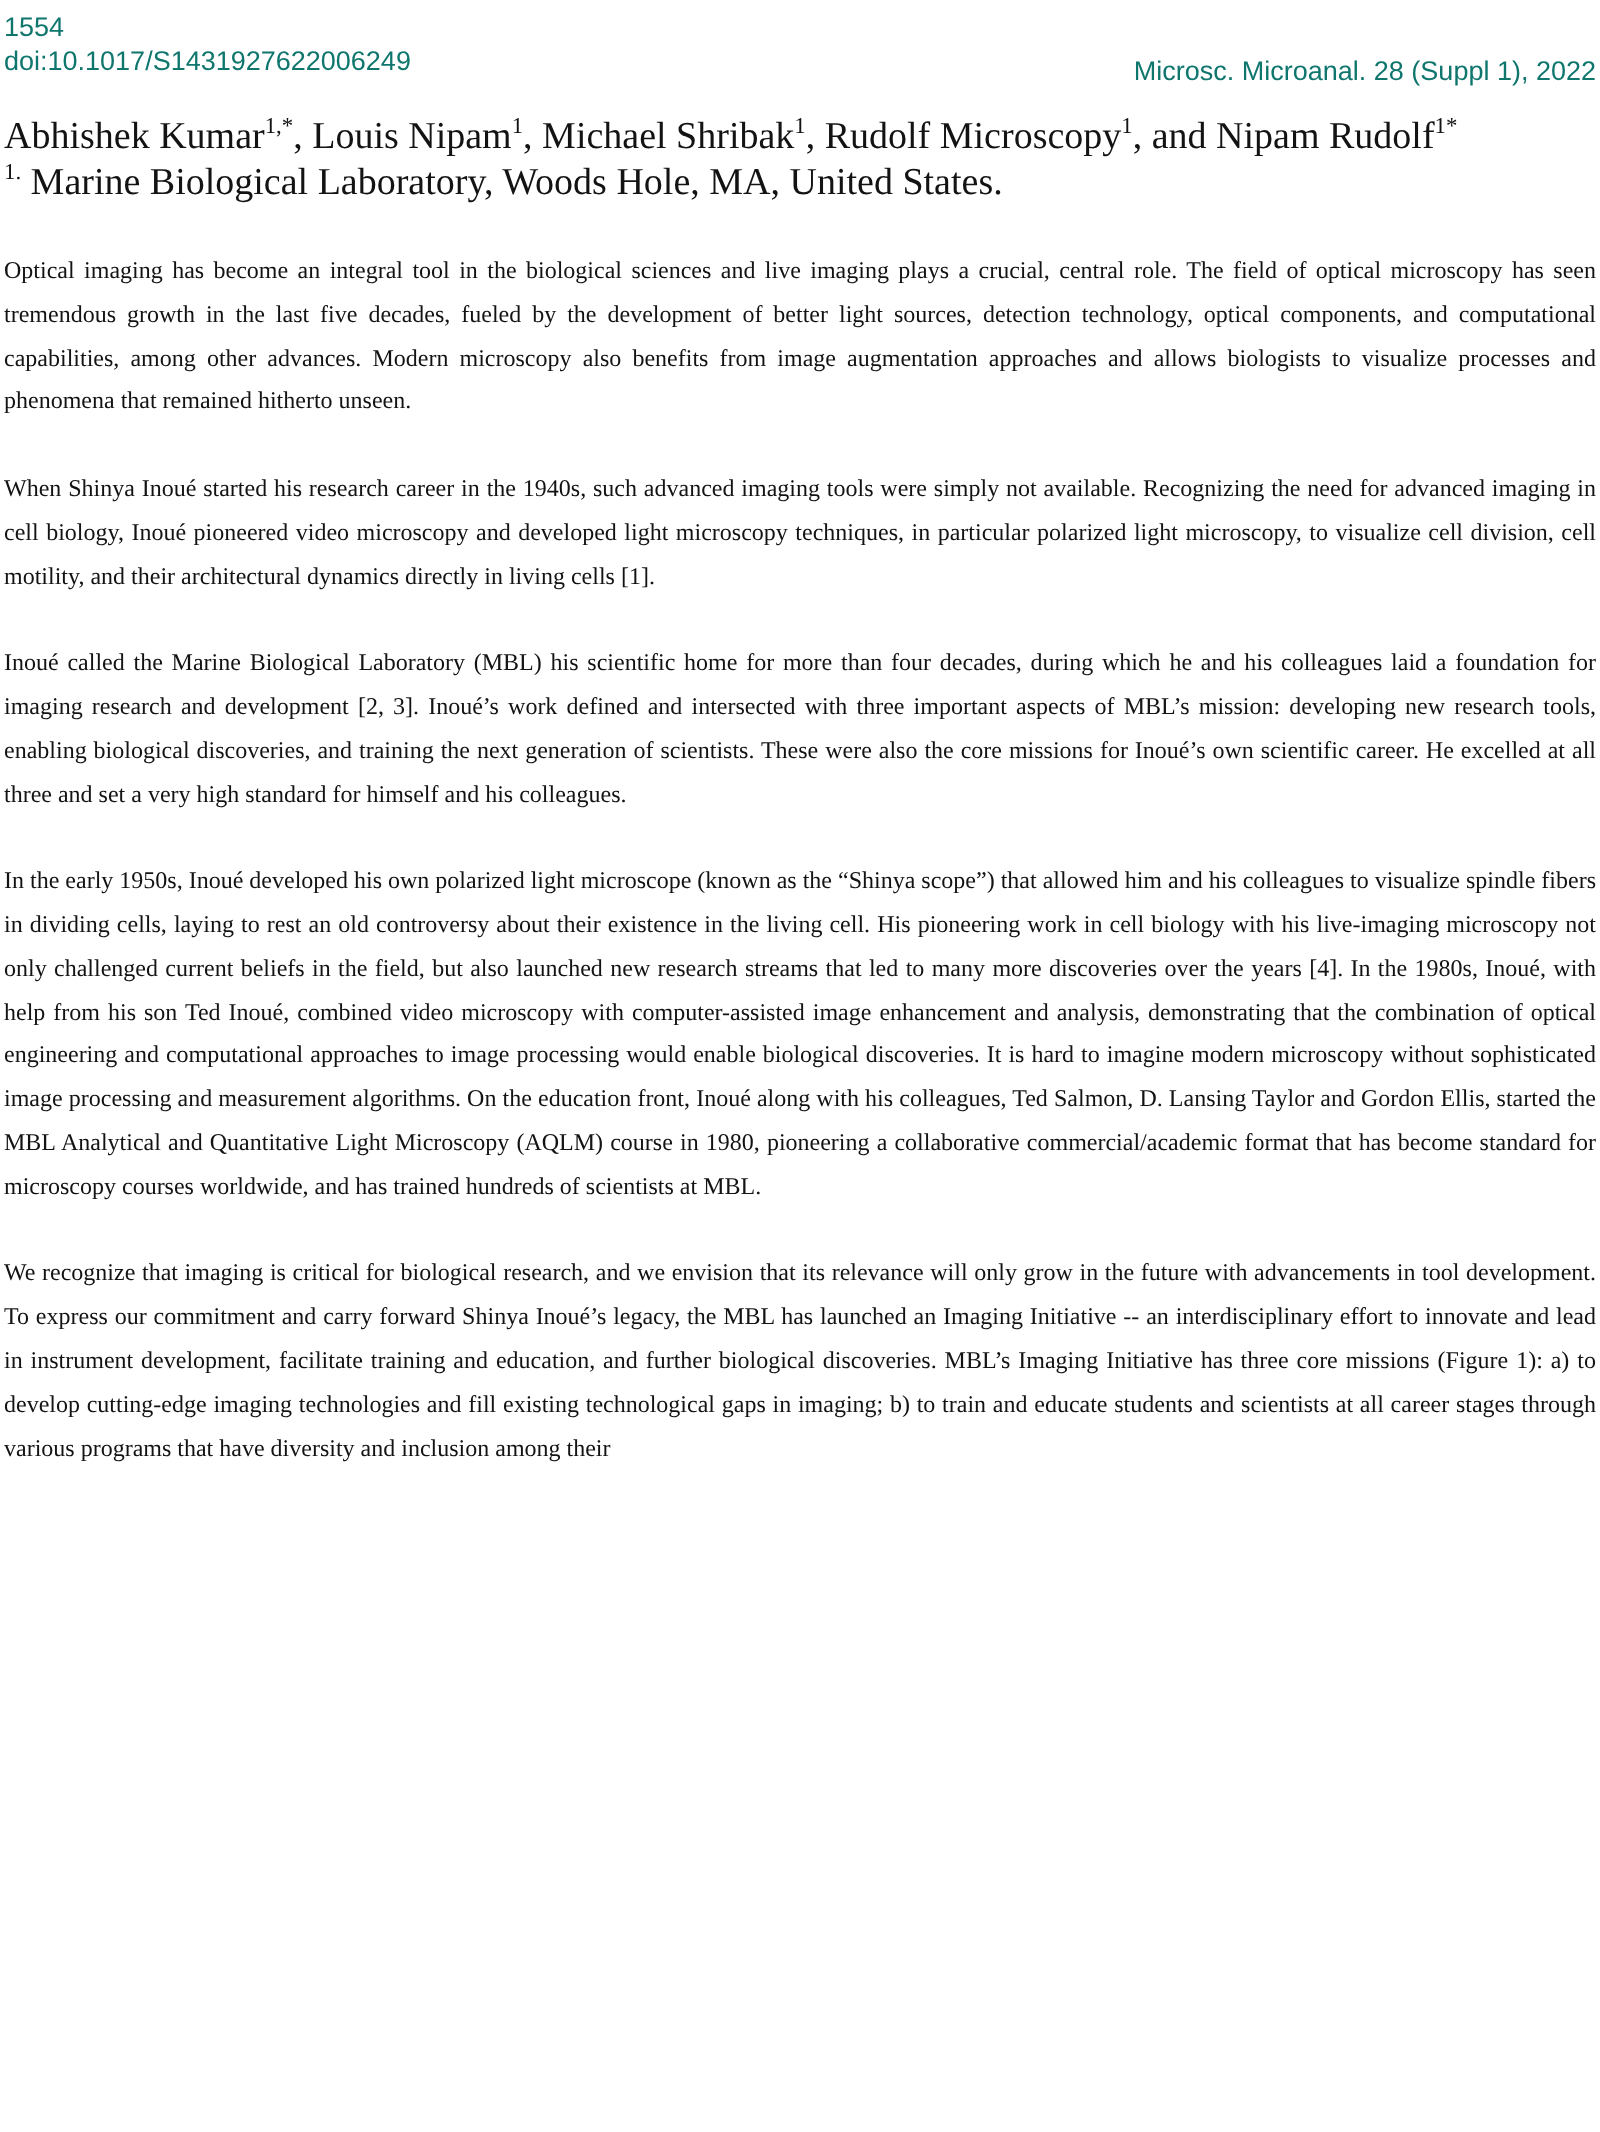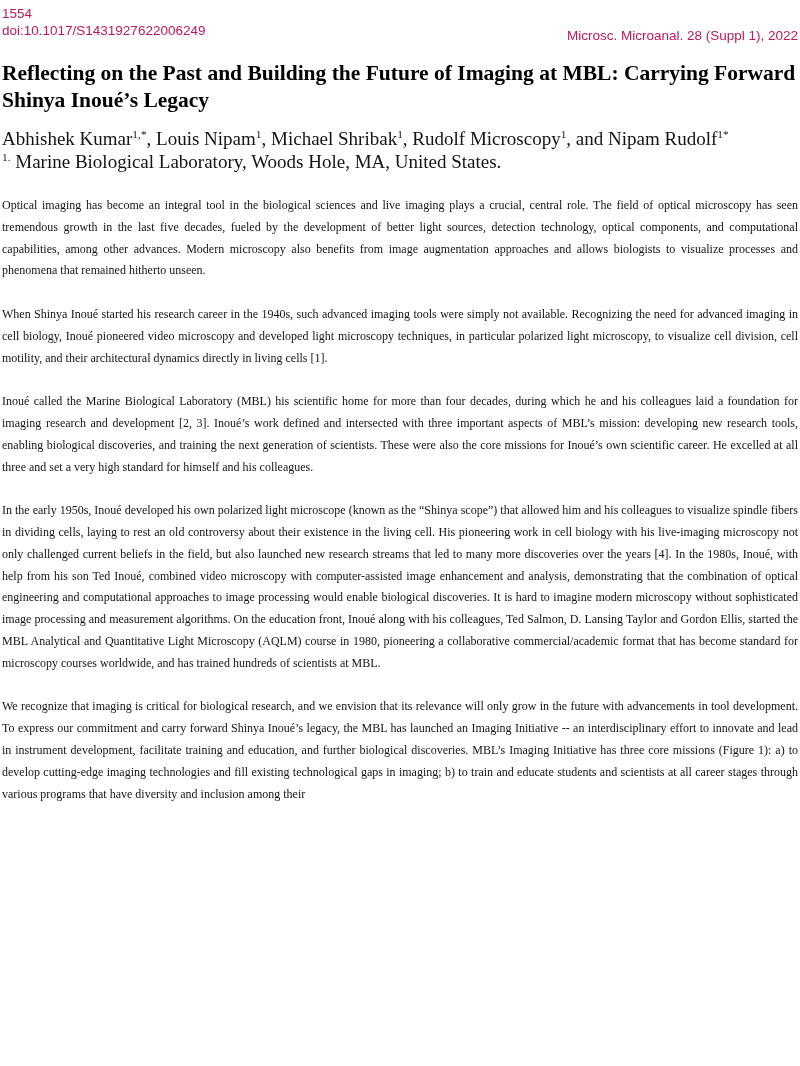--- a/index.html
+++ b/index.html
@@ -22,21 +22,21 @@
     color: #131313;
     font-family: "Liberation Serif", "DejaVu Serif", serif;
   }
   .meta {
     display: flex;
     justify-content: space-between;
     align-items: flex-start;
     font-family: "Liberation Sans", "DejaVu Sans", sans-serif;
     font-size: 13.5px;
     line-height: 17px;
-    color: #be185d;
+    color: #0f766e;
   }
   .meta-right { text-align: right; margin-top: 22px; }
   .title {
     margin: 16px 0 0 0;
     padding: 0;
     font-size: 21.5px;
     line-height: 27px;
     font-weight: bold;
     color: #000000;
   }
@@ -69,21 +69,20 @@
   <header class="meta">
     <div class="meta-left">
       <div>1554</div>
       <div>doi:10.1017/S1431927622006249</div>
     </div>
     <div class="meta-right">
       <div>Microsc. Microanal. 28 (Suppl 1), 2022</div>
     </div>
   </header>
 
-  <h1 class="title">Reflecting on the Past and Building the Future of Imaging at MBL: Carrying Forward Shinya Inoué’s Legacy</h1>
 
   <div class="authors-block">
     <p class="authors"><span>Abhishek Kumar</span><sup class="sup">1,*</sup><span>, Louis Nipam</span><sup class="sup">1</sup><span>, Michael Shribak</span><sup class="sup">1</sup><span>, Rudolf Microscopy</span><sup class="sup">1</sup><span>, and Nipam Rudolf</span><sup class="sup">1*</sup></p>
     <p class="affiliation"><sup class="sup">1.</sup><span> Marine Biological Laboratory, Woods Hole, MA, United States.</span></p>
   </div>
 
   <main class="body-text">
     <p class="first">Optical imaging has become an integral tool in the biological sciences and live imaging plays a crucial, central role. The field of optical microscopy has seen tremendous growth in the last five decades, fueled by the development of better light sources, detection technology, optical components, and computational capabilities, among other advances. Modern microscopy also benefits from image augmentation approaches and allows biologists to visualize processes and phenomena that remained hitherto unseen.</p>
     <p>When Shinya Inoué started his research career in the 1940s, such advanced imaging tools were simply not available. Recognizing the need for advanced imaging in cell biology, Inoué pioneered video microscopy and developed light microscopy techniques, in particular polarized light microscopy, to visualize cell division, cell motility, and their architectural dynamics directly in living cells [1].</p>
     <p>Inoué called the Marine Biological Laboratory (MBL) his scientific home for more than four decades, during which he and his colleagues laid a foundation for imaging research and development [2, 3]. Inoué’s work defined and intersected with three important aspects of MBL’s mission: developing new research tools, enabling biological discoveries, and training the next generation of scientists. These were also the core missions for Inoué’s own scientific career. He excelled at all three and set a very high standard for himself and his colleagues.</p>

